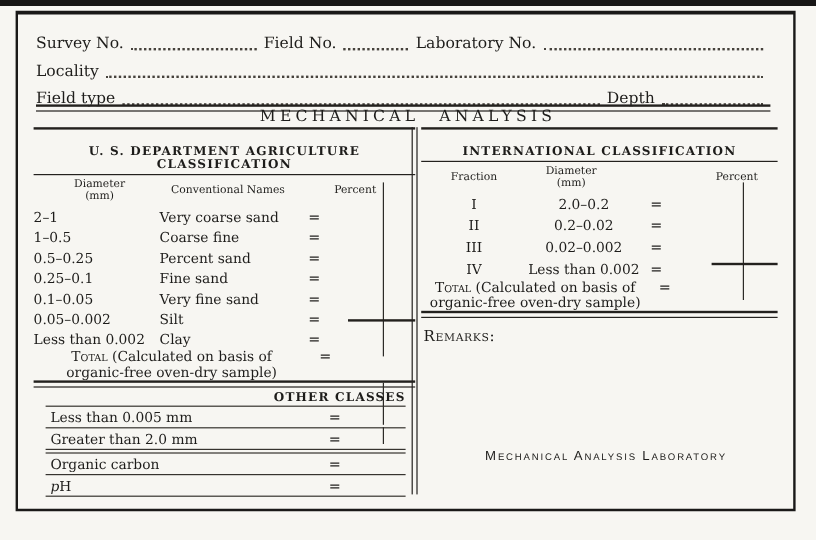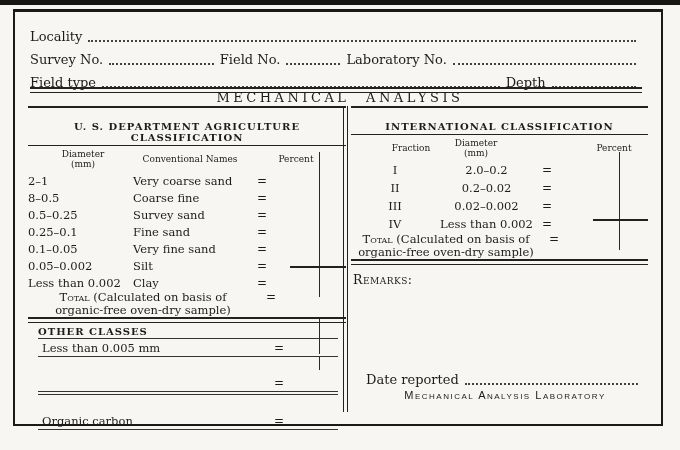--- a/index.html
+++ b/index.html
@@ -26,39 +26,39 @@
   .lp{left:28px;width:318px;}
   .rp{left:351px;width:297px;}
   .sec-head{border-top:2px solid #23211e;border-bottom:1px solid #23211e;text-align:center;
             font-weight:bold;font-size:10px;letter-spacing:1px;padding:13px 0 2px 0;}
   .colheads{position:relative;height:26px;}
   .ch{position:absolute;top:3px;text-align:center;font-size:9px;line-height:10px;}
   .ch.one{top:8px;}
   .lp .ch-diam{left:10px;width:90px;}
   .lp .ch-names{left:102px;width:120px;}
   .lp .ch-pct{left:238px;width:60px;}
-  .rp .ch-frac{left:20px;width:80px;}
+  .rp .ch-frac{left:4px;width:80px;}
   .rp .ch-diam{left:75px;width:100px;}
   .rp .ch-pct{left:233px;width:60px;}
   .trow{display:flex;align-items:center;height:17px;font-size:11.5px;}
   .rp .trow{height:18px;}
   .c-diam{width:105px;text-align:left;}
   .c-name{width:116px;text-align:left;}
   .c-eq{width:26px;text-align:center;font-size:12px;}
   .c-frac{width:88px;text-align:center;}
   .c-diam2{width:95px;text-align:center;}
   .total-row{display:flex;align-items:flex-start;height:26px;font-size:11.5px;line-height:12.5px;}
   .total-text{text-align:center;}
   .lp .total-text{width:230px;}
   .rp .total-text{width:190px;}
   .sc{font-variant:small-caps;}
   
-  .oc-head{margin:0 8px 0 10px;text-align:left;font-weight:bold;font-size:10px;letter-spacing:1px;
+  .oc-head{margin:0 8px 0 10px;text-align:right;font-weight:bold;font-size:10px;letter-spacing:1px;
            padding:3px 0 1px 0;border-bottom:1px solid #36332f;}
-  .oc-row{display:flex;align-items:center;height:17px;margin:0 8px 17px 10px;
+  .oc-row{display:flex;align-items:center;height:17px;margin:0 8px 0 10px;
           border-bottom:1px solid #36332f;font-size:11.5px;}
   .oc-row.dbl{border-bottom:4px double #36332f;}
   .oc-label{padding-left:4px;}
   .oc-label.ph::first-letter{font-style:italic;}
   .oc-fill{flex:1;}
   .oc-tail{width:46px;}
   
   .vline{position:absolute;width:0;border-left:1.5px solid #2c2a27;}
   .hsum{position:absolute;height:0;border-top:2px solid #23211e;}
   .lp .pct-main{left:291px;top:46px;height:145px;}
@@ -76,32 +76,32 @@
 </style>
 </head>
 <body>
 
 <div class="page">
   <div class="smudge"></div>
   <div class="form-border"></div>
 
   <div class="topfields">
     <div class="frow">
-      <span class="lbl">Locality</span>
-      <span class="leader grow"></span>
-    </div>
-    <div class="frow">
       <span class="lbl">Survey No.</span>
       <span class="leader grow" style="flex-grow:120;"></span>
       <span class="lbl">Field No.</span>
       <span class="leader grow" style="flex-grow:62;"></span>
       <span class="lbl">Laboratory No.</span>
       <span class="leader grow" style="flex-grow:210;"></span>
     </div>
     <div class="frow">
+      <span class="lbl">Locality</span>
+      <span class="leader grow"></span>
+    </div>
+    <div class="frow">
       <span class="lbl">Field type</span>
       <span class="leader grow" style="flex-grow:415;"></span>
       <span class="lbl">Depth</span>
       <span class="leader grow" style="flex-grow:88;"></span>
     </div>
   </div>
 
   <div class="hrule-double rule-top"></div>
   <div class="title">MECHANICAL ANALYSIS</div>
   <div class="divider"></div>
@@ -116,27 +116,27 @@
       <div class="ch one ch-names">Conventional Names</div>
       <div class="ch one ch-pct">Percent</div>
     </div>
 
     <div class="trow">
       <span class="c-diam">2–1</span>
       <span class="c-name">Very coarse sand</span>
       <span class="c-eq">=</span>
     </div>
     <div class="trow">
-      <span class="c-diam">8–0.5</span>
+      <span class="c-diam">1–0.5</span>
       <span class="c-name">Coarse fine</span>
       <span class="c-eq">=</span>
     </div>
     <div class="trow">
       <span class="c-diam">0.5–0.25</span>
-      <span class="c-name">Survey sand</span>
+      <span class="c-name">Percent sand</span>
       <span class="c-eq">=</span>
     </div>
     <div class="trow">
       <span class="c-diam">0.25–0.1</span>
       <span class="c-name">Fine sand</span>
       <span class="c-eq">=</span>
     </div>
     <div class="trow">
       <span class="c-diam">0.1–0.05</span>
       <span class="c-name">Very fine sand</span>
@@ -164,20 +164,21 @@
     <div class="hrule-double"></div>
 
     <div class="oc-head">OTHER CLASSES</div>
     <div class="oc-row">
       <span class="oc-label">Less than 0.005 mm</span>
       <span class="oc-fill"></span>
       <span class="c-eq">=</span>
       <span class="oc-tail"></span>
     </div>
     <div class="oc-row dbl">
+      <span class="oc-label">Greater than 2.0 mm</span>
       <span class="oc-fill"></span>
       <span class="c-eq">=</span>
       <span class="oc-tail"></span>
     </div>
     <div class="oc-row">
       <span class="oc-label">Organic carbon</span>
       <span class="oc-fill"></span>
       <span class="c-eq">=</span>
       <span class="oc-tail"></span>
     </div>
@@ -235,19 +236,15 @@
     </div>
 
     <div class="hrule-double"></div>
     <div class="remarks">Remarks:</div>
 
     <div class="vline pct-main"></div>
     <div class="hsum sum"></div>
   </div>
 
   <div class="footer">
-    <div class="date-row">
-      <span class="lbl">Date reported</span>
-      <span class="leader grow"></span>
-    </div>
     <div class="lab-name">Mechanical Analysis Laboratory</div>
   </div>
 </div>
 
 </body></html>

